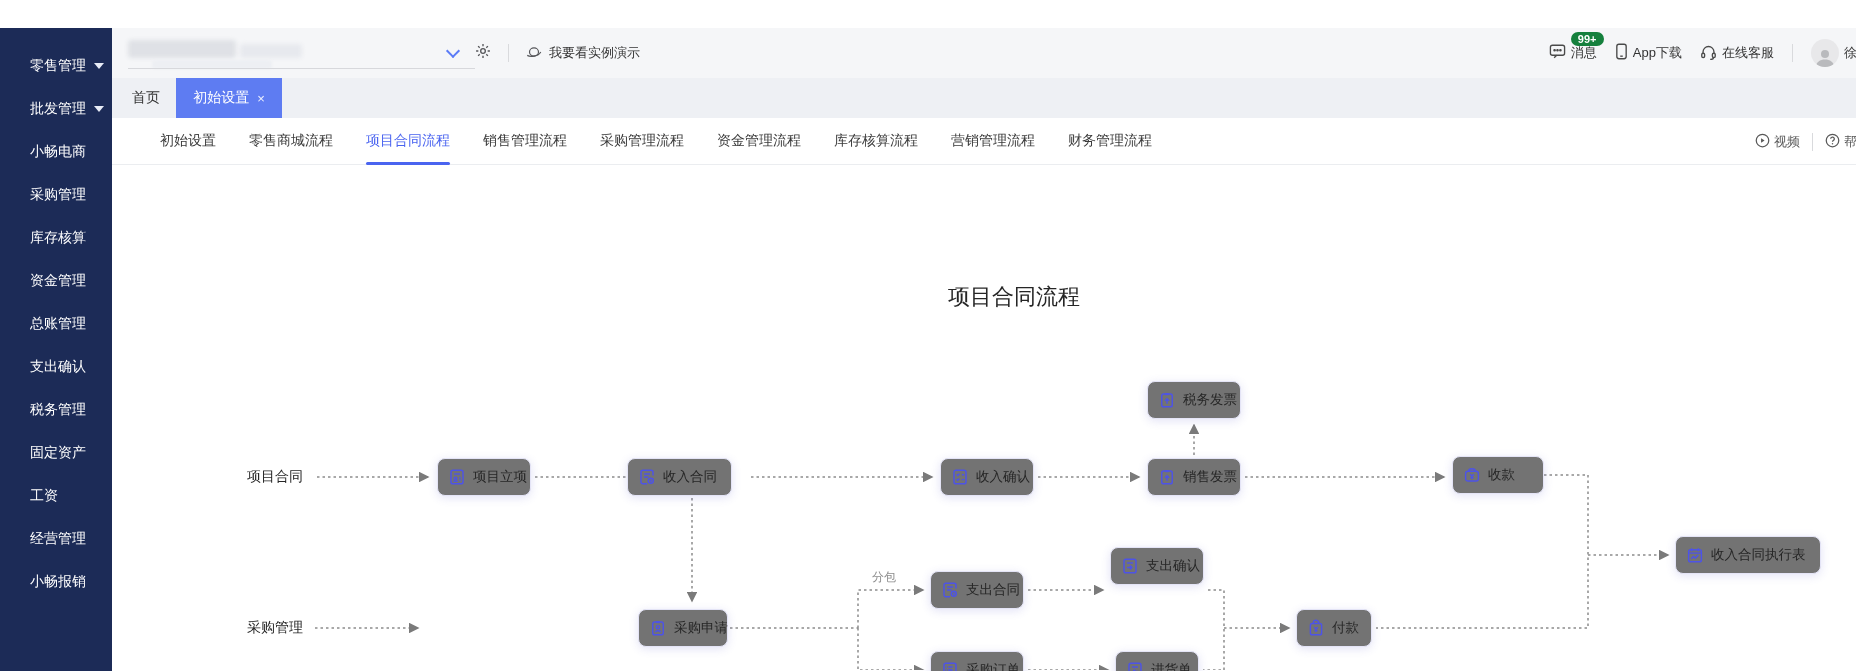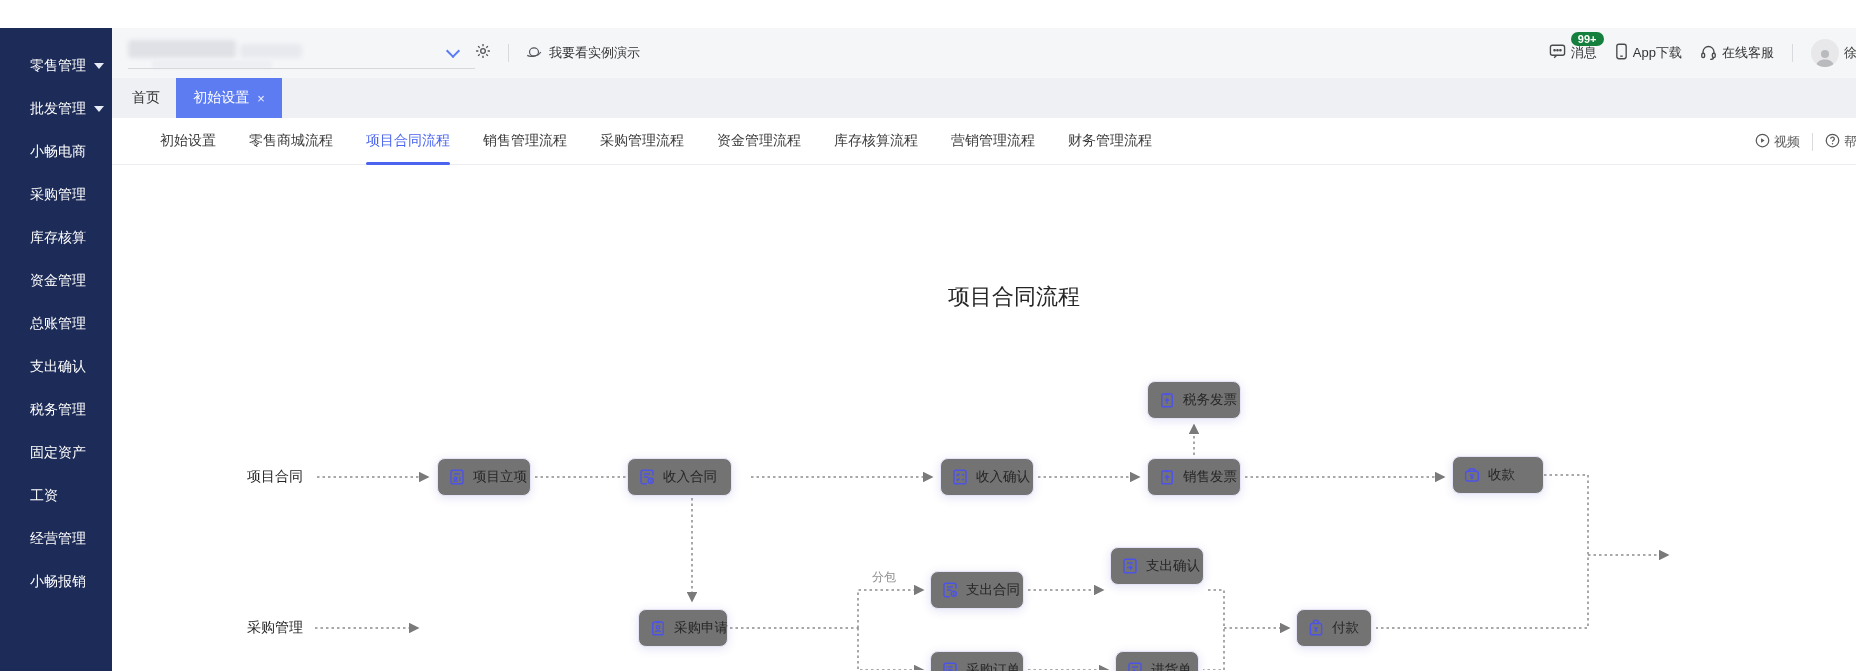--- a/index.html
+++ b/index.html
@@ -319,20 +319,28 @@
       <span>税务发票</span>
     </div>
     <div class="node" style="left:1340px; top:291px; width:92px;">
       <svg width="18" height="18" viewBox="0 0 24 24" fill="none" stroke="#4d53e8" stroke-width="1.9">
           <rect x="3.5" y="7" width="17" height="13" rx="3"></rect>
           <path d="M7.5 7c0-4.5 9-4.5 9 0"></path>
           <path d="M9.5 11l2.5 2.5L14.5 11M12 13.5v4M9.8 15.5h4.4"></path>
         </svg>
       <span>收款</span>
     </div>
+    <div class="node" style="left:1563px; top:371px; width:146px;">
+      <svg width="18" height="18" viewBox="0 0 24 24" fill="none" stroke="#4d53e8" stroke-width="1.9">
+          <rect x="3.5" y="5" width="17" height="16" rx="2.5"></rect>
+          <path d="M7.5 3v4M16.5 3v4M3.5 9.5h17"></path>
+          <path d="M7 17l3-3 2.5 2 4-4"></path>
+        </svg>
+      <span>收入合同执行表</span>
+    </div>
 
     <div class="node" style="left:526px; top:444px; width:90px;">
       <svg width="18" height="18" viewBox="0 0 24 24" fill="none" stroke="#4d53e8" stroke-width="1.9">
           <rect x="5" y="4" width="14" height="17" rx="2.5"></rect>
           <rect x="9.5" y="2.5" width="5" height="3" rx="1" fill="#4d53e8" stroke="none"></rect>
           <circle cx="12" cy="11" r="2.2"></circle>
           <path d="M8.5 17.5c.7-2.6 6.3-2.6 7 0"></path>
         </svg>
       <span>采购申请</span>
     </div>

